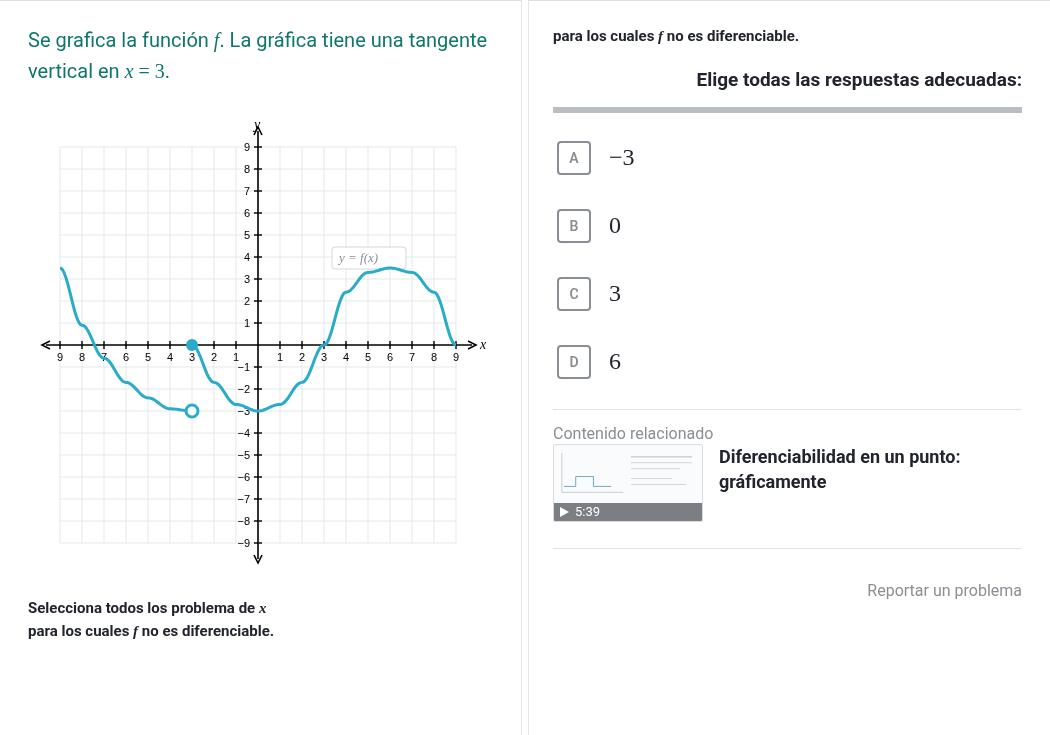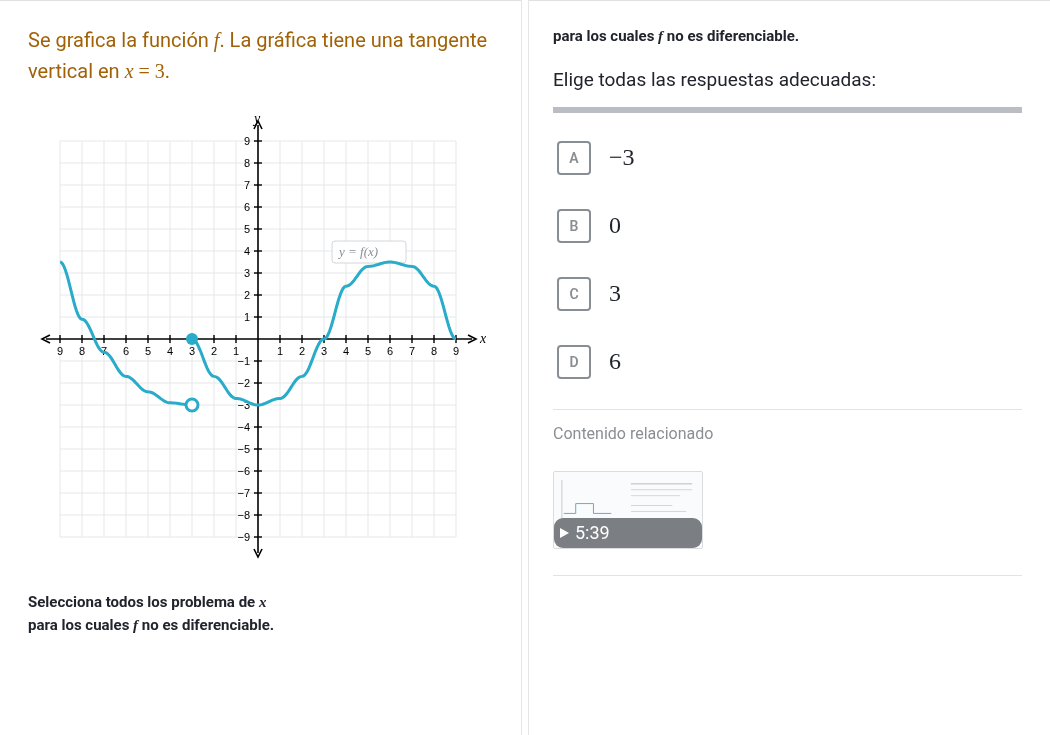--- a/index.html
+++ b/index.html
@@ -32,42 +32,43 @@
     width:6px;
     background:#fff;
     box-shadow: -1px 0 0 #e6e6e6, 1px 0 0 #e6e6e6;
     z-index:5;
     transform:translateX(-3px);
   }
 
   .prompt {
     font-size: 20px;
     line-height: 1.55;
-    color: #a16207;
-    margin-bottom: 22px;
+    color: #0f766e;
+    margin-bottom: 28px;
   }
   .mathvar { font-family: "Times New Roman", serif; font-style: italic; }
   .mathup { font-family: "Times New Roman", serif; font-style: normal; }
 
   .graph-wrap { margin: 8px 0 18px 0; }
 
   .question {
     font-size: 15px;
     line-height:1.55;
     font-weight:700;
     color:#21242c;
     margin: 18px 0 4px 0;
   }
 
   .instr {
     font-size:19px;
     line-height:1.5;
-    font-weight:400;
+    font-weight:700;
     color:#21242c;
     margin: 18px 0 12px 0;
+    text-align: right;
   }
   .hr-thick {
     height:6px;
     background:#babec2;
     border:0;
     margin: 6px 0 18px 0;
   }
 
   .choice {
     display:flex;
@@ -98,21 +99,21 @@
   }
 
   .sep {
     border:0;
     border-top:1px solid #e1e3e5;
     margin:20px 0 14px 0;
   }
   .related-title {
     font-size:16px;
     color:#8a8f94;
-    margin-bottom:28px;
+    margin-bottom:1px;
   }
   .related {
     display:flex;
     align-items:flex-start;
     gap:16px;
     cursor:pointer;
   }
   .thumb {
     width:150px;
     height:78px;
@@ -120,29 +121,28 @@
     border:1px solid #d9dde0;
     position:relative;
     flex-shrink:0;
     border-radius:2px;
     overflow:hidden;
   }
   .thumb svg{position:absolute;inset:0;}
   .thumb-bar {
     position:absolute;
     left:0; right:0; bottom:0;
-    height:30px;
+    height:18px;
     background:#7b7e82;
     display:flex;
     align-items:center;
     gap:6px;
     padding:0 6px;
     color:#fff;
-    font-size:18px;
-    border-radius:9px;
+    font-size:13px;
   }
   .play-triangle{
     width:0;height:0;
     border-left:9px solid #fff;
     border-top:5px solid transparent;
     border-bottom:5px solid transparent;
   }
   .related-text {
     font-size:18px;
     font-weight:700;
@@ -387,17 +387,19 @@
             <line x1="78" y1="24" x2="128" y2="24" stroke="#d2d6d9"></line>
             <line x1="78" y1="34" x2="120" y2="34" stroke="#d2d6d9"></line>
             <line x1="78" y1="40" x2="134" y2="40" stroke="#d2d6d9"></line>
           </g>
         </svg>
         <div class="thumb-bar">
           <div class="play-triangle"></div>
           <span>5:39</span>
         </div>
       </div>
+      <div class="related-text">Diferenciabilidad en un punto: gráficamente</div>
     </div>
 
     <hr class="sep" style="margin-top:26px">
+    <div class="report">Reportar un problema</div>
   </div>
 </div>
 
 </body></html>

